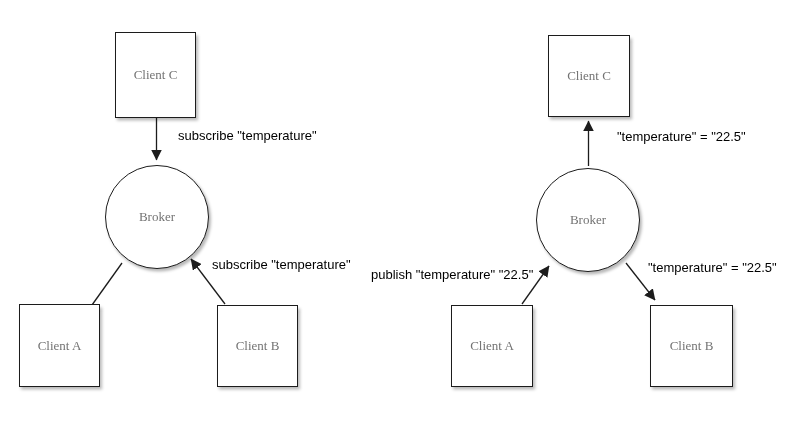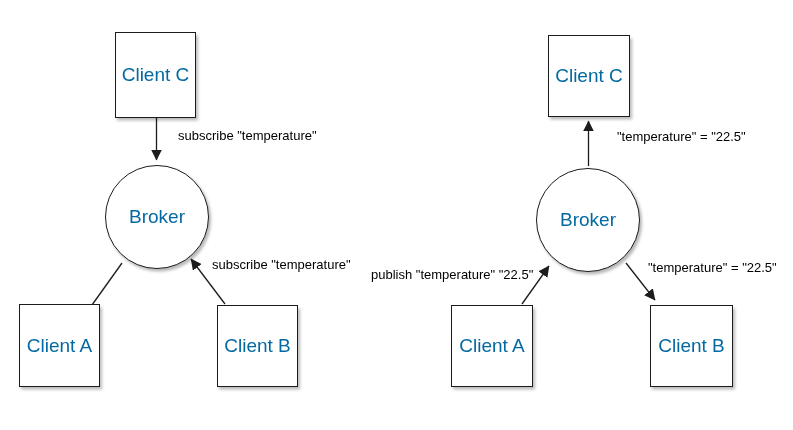--- a/index.html
+++ b/index.html
@@ -26,23 +26,24 @@
     background: #ffffff;
     border: 1.5px solid #1c1c1c;
     box-shadow: 2px 2.5px 3px rgba(0,0,0,0.28);
     display: flex;
     align-items: center;
     justify-content: center;
     z-index: 2;
     box-sizing: border-box;
   }
   .node span {
-    font-size: 19px;
-    color: #0369a1;
+    font-size: 13px;
+    color: #737373;
     white-space: nowrap;
+    font-family: Liberation Serif, serif;
   }
   .circle { border-radius: 50%; align-items: center; }
   .lbl {
     position: absolute;
     font-size: 13px;
     color: #000000;
     white-space: nowrap;
     z-index: 3;
   }
 </style>

